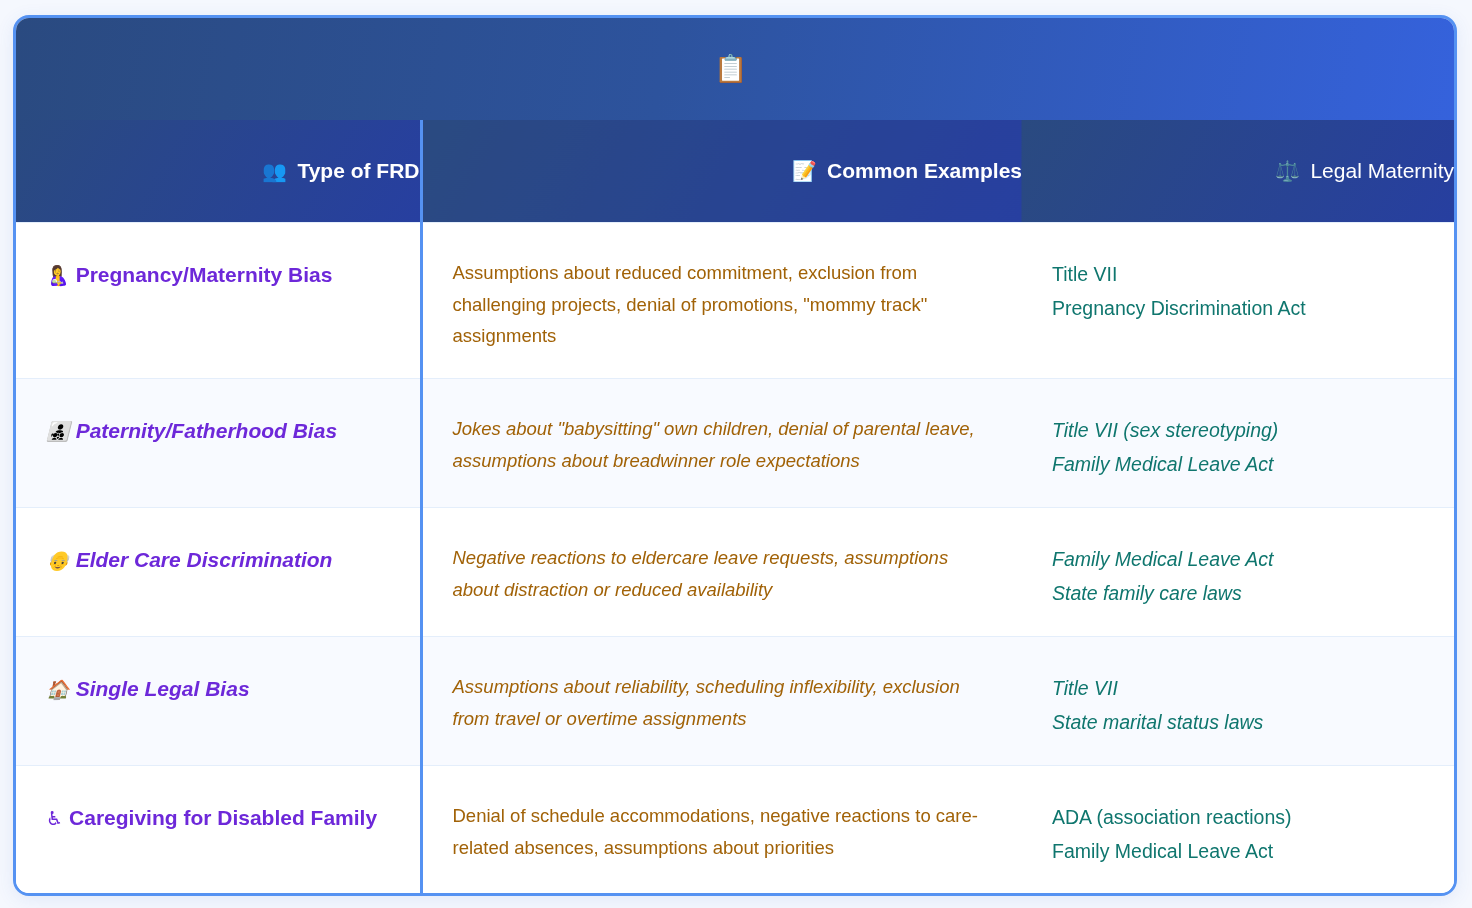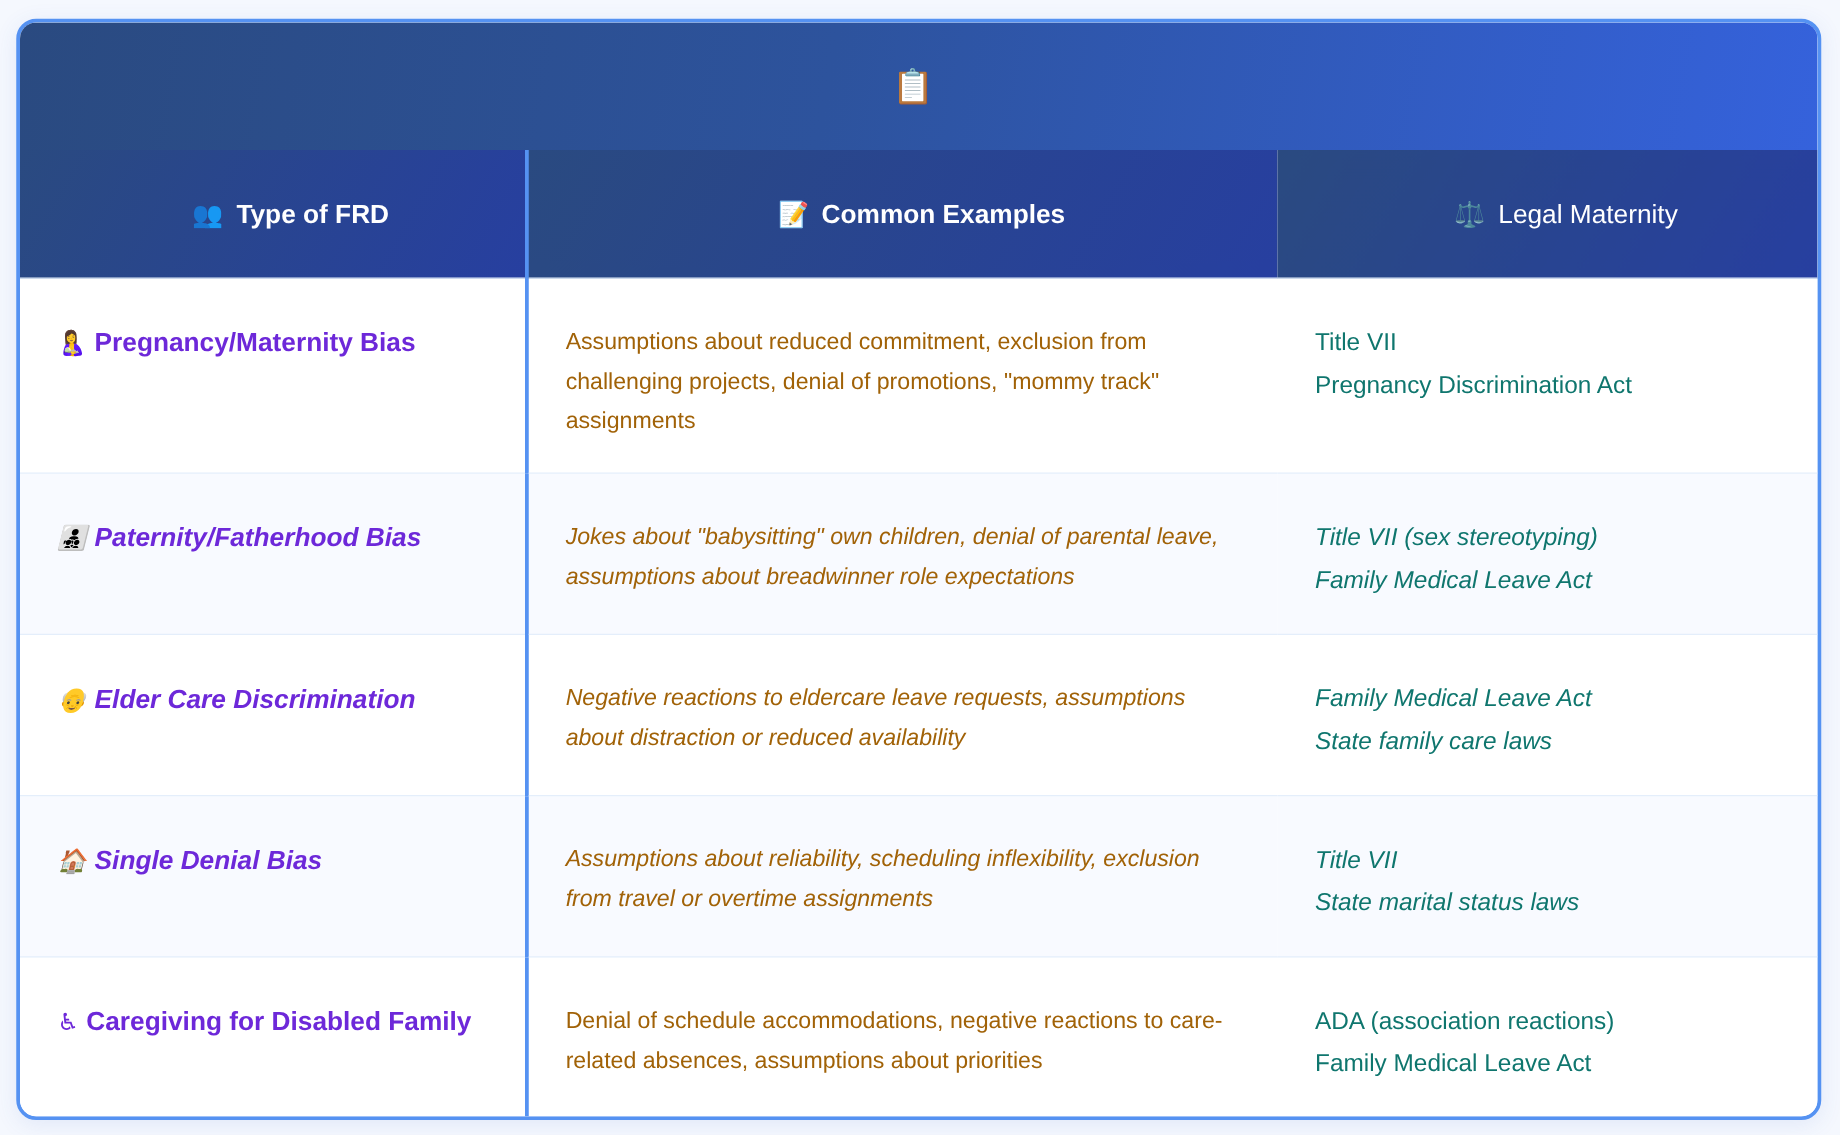--- a/index.html
+++ b/index.html
@@ -38,21 +38,21 @@
   table {
     border-collapse: collapse;
     width: 100%;
     table-layout: fixed;
   }
   col.c1 { width: 405px; }
   col.c2 { width: 601px; }
   col.c3 { width: 432px; }
   th {
     height: 102px;
-    text-align: center;
+    text-align: right;
     color: #ffffff;
     font-size: 21px;
     padding: 0 0 0 30px;
     background: linear-gradient(120deg, #2a4a80 0%, #273fa0 100%);
     vertical-align: middle;
   }
   th.c1 { border-right: 3px solid #5592f2; }
   th.c3 { font-weight: normal; }
   th .emoji { margin-right: 10px; font-size: 20px; }
   td {
@@ -133,21 +133,21 @@
       </tr>
       <tr class="r3 row-odd">
         <td class="c1"><span class="emoji">👴</span><span>Elder Care Discrimination</span></td>
         <td class="c2">Negative reactions to eldercare leave requests, assumptions about distraction or reduced availability</td>
         <td class="c3">
           <span class="law">Family Medical Leave Act</span>
           <span class="law">State family care laws</span>
         </td>
       </tr>
       <tr class="r4 row-even">
-        <td class="c1"><span class="emoji">🏠</span><span>Single Denial Bias</span></td>
+        <td class="c1"><span class="emoji">🏠</span><span>Single Legal Bias</span></td>
         <td class="c2">Assumptions about reliability, scheduling inflexibility, exclusion from travel or overtime assignments</td>
         <td class="c3">
           <span class="law">Title VII</span>
           <span class="law">State marital status laws</span>
         </td>
       </tr>
       <tr class="r5 row-odd">
         <td class="c1"><span class="emoji">♿</span><span>Caregiving for Disabled Family</span></td>
         <td class="c2">Denial of schedule accommodations, negative reactions to care-related absences, assumptions about priorities</td>
         <td class="c3">

